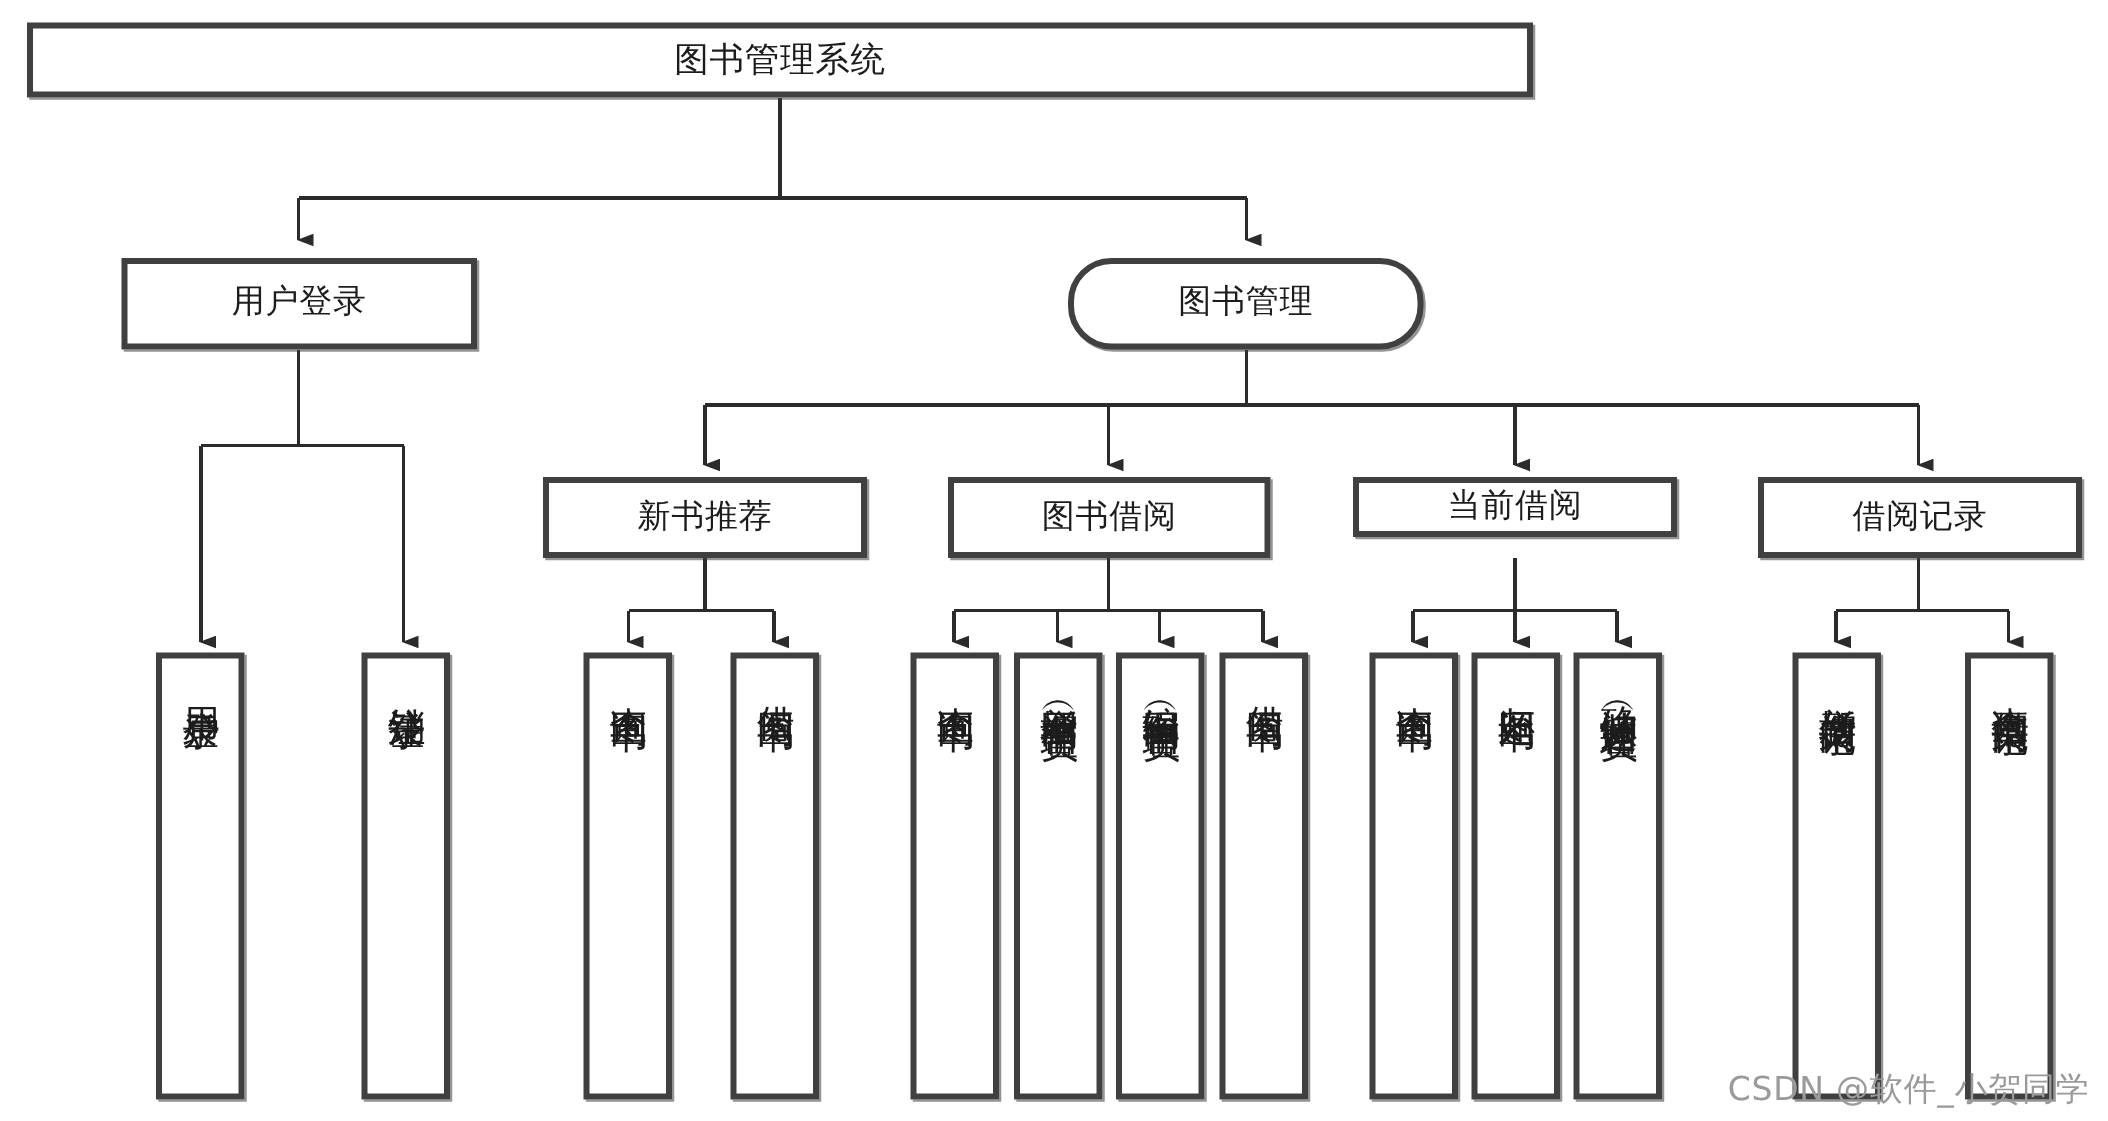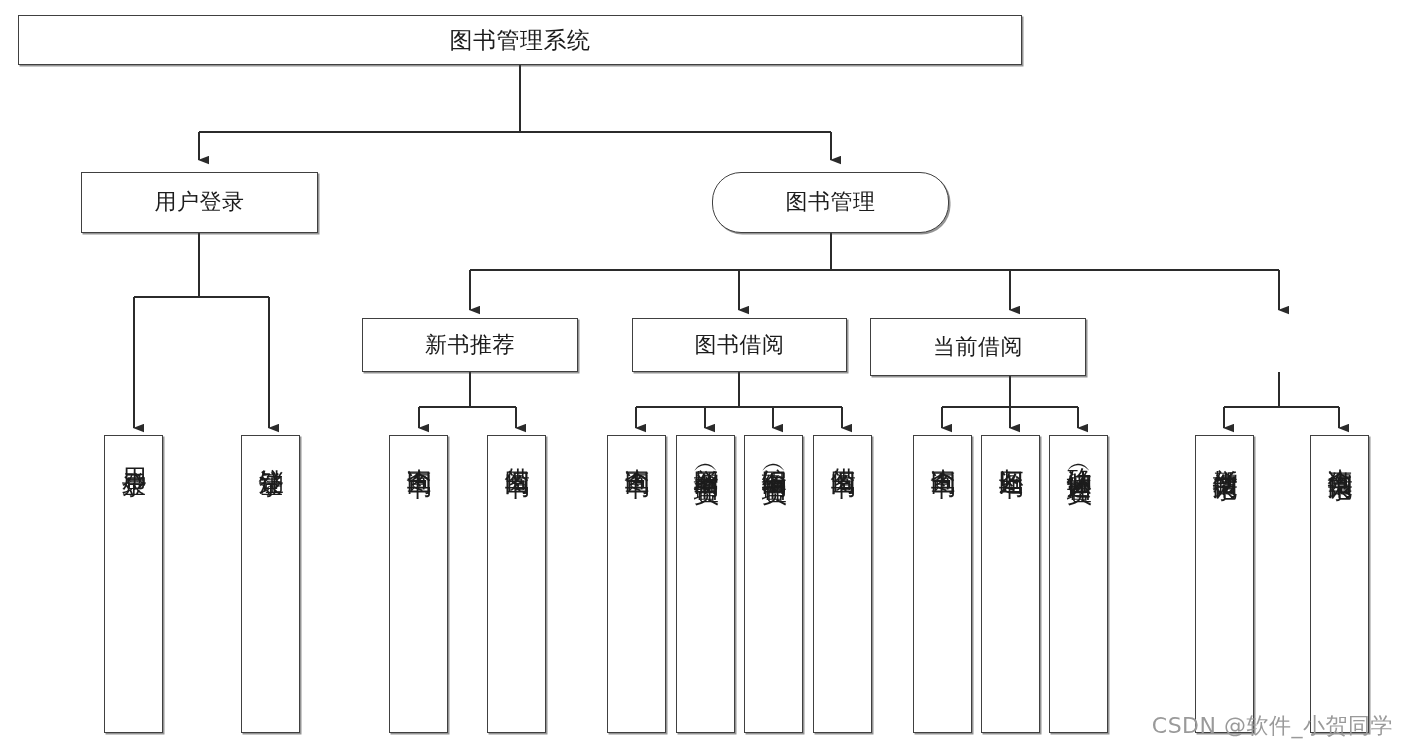--- a/index.html
+++ b/index.html
@@ -23,21 +23,21 @@
     left: 0;
     top: 0;
     width: 1405px;
     height: 747px;
     pointer-events: none;
   }
   .node {
     position: absolute;
     box-sizing: border-box;
     background: #ffffff;
-    border: 1px solid #404040;
+    border: 4px solid #404040;
     box-shadow: 1.5px 1.5px 0 0 rgba(60,60,60,0.55);
     display: flex;
     align-items: center;
     justify-content: center;
     color: #1c1c1c;
   }
   .node-label {
     font-family: "DejaVu Sans", "Liberation Sans", sans-serif;
     font-weight: 400;
     line-height: 1.22;
@@ -142,22 +142,25 @@
   <div class="node level1" style="left:712px; top:172px; width:237px; height:61px;border-radius:29px;">
     <span class="node-label">图书管理</span>
   </div>
 
   <div class="node level2" style="left:362px; top:318px; width:216px; height:54px;">
     <span class="node-label">新书推荐</span>
   </div>
   <div class="node level2" style="left:632px; top:318px; width:215px; height:54px;">
     <span class="node-label">图书借阅</span>
   </div>
-  <div class="node level2" style="left:870px; top:318px; width:216px; height:58px;">
+  <div class="node level2" style="left:902px; top:318px; width:216px; height:40px;">
     <span class="node-label">当前借阅</span>
+  </div>
+  <div class="node level2" style="left:1172px; top:318px; width:216px; height:54px;">
+    <span class="node-label">借阅记录</span>
   </div>
 
   <div class="node leaf" style="left:104px; top:435px; width:59px; height:298px;">
     <span class="node-label">用户登录</span>
   </div>
   <div class="node leaf" style="left:241px; top:435px; width:59px; height:298px;">
     <span class="node-label">注销登录</span>
   </div>
 
   <div class="node leaf" style="left:389px; top:435px; width:59px; height:298px;">

